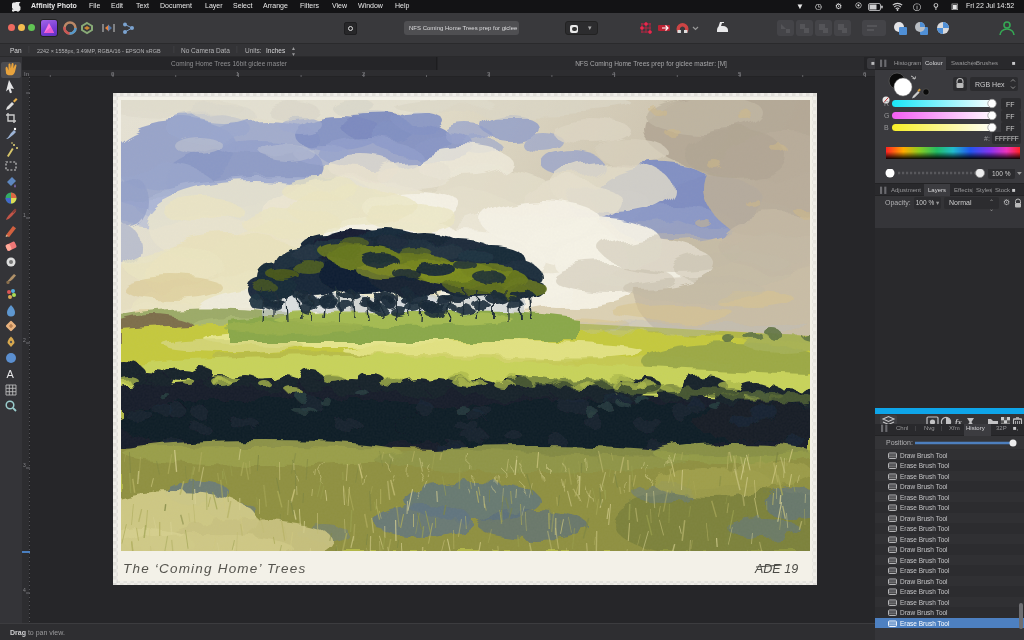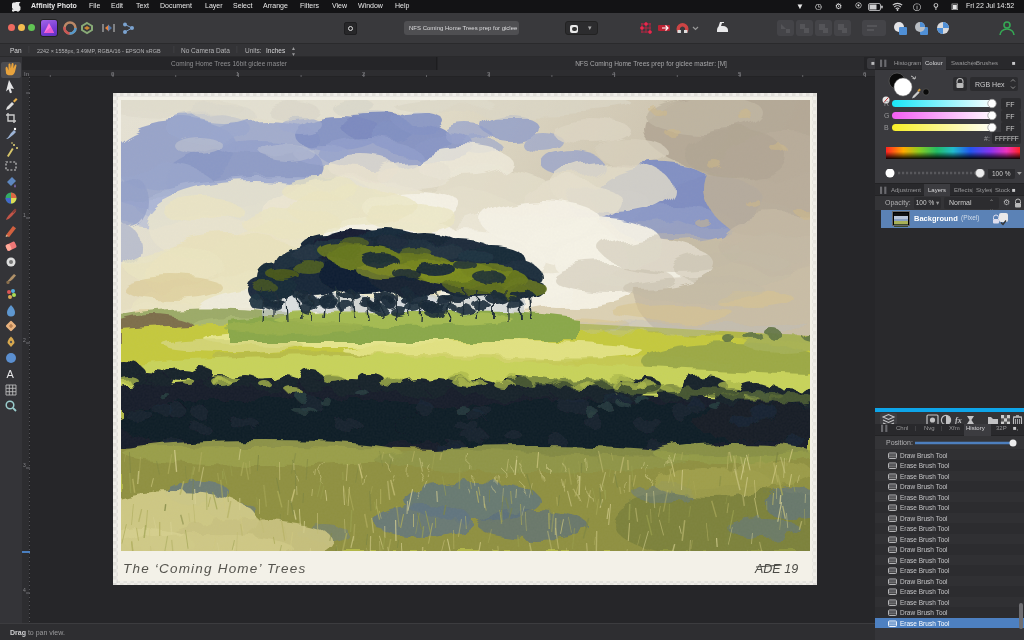--- a/index.html
+++ b/index.html
@@ -1308,46 +1308,24 @@
       <div class="abs" style="left:39px;top:1px;width:27px;height:12px;background:#2c2c2f;border-radius:2px;color:#ccc;font-size:6.5px;line-height:12px;text-align:center;">100 % <span style="color:#999;">▾</span></div>
       <div class="abs" style="left:69px;top:1px;width:55px;height:12px;background:#2c2c2f;border-radius:2px;color:#ccc;font-size:7px;line-height:12px;padding-left:5px;">Normal</div>
       <span class="abs" style="left:114px;top:2px;font-size:6px;color:#999;">⌃<br>⌄</span>
       <span class="abs" style="left:128px;top:2px;font-size:8px;color:#b8b8ba;">⚙</span>
       <svg class="abs" style="left:138px;top:2px;" width="10" height="10">
           <path d="M2.5,5 v-1.5 a2.5,2.5 0 0 1 5,0 v1.5" stroke="#bbb" stroke-width="1" fill="none"></path>
           <rect x="2" y="5" width="6" height="4.5" rx="1" fill="#bbb"></rect>
         </svg>
     </div>
 
-    <div class="abs" style="left:0;top:153px;width:149px;height:18px;background:#29292c;">
-      <div class="abs" style="left:6px;top:0;width:143px;height:18px;background:#5b82b6;"></div>
-      <div class="abs" style="left:18px;top:2px;width:16px;height:13px;background:#111;border:1px solid #000;outline:1px solid #666;">
-        <svg width="14" height="11">
-            <rect width="14" height="4" fill="#b8c4d8"></rect>
-            <rect y="3" width="14" height="3" fill="#8aa0c0"></rect>
-            <rect y="5" width="14" height="3" fill="#a8b058"></rect>
-            <rect y="8" width="14" height="3" fill="#3a4a30"></rect>
-          </svg>
-      </div>
-      <span class="abs" style="left:39px;top:4px;font-size:7.5px;font-weight:bold;color:#fff;">Background</span>
-      <span class="abs" style="left:86px;top:4px;font-size:6.5px;color:#d2ddea;">(Pixel)</span>
-      <svg class="abs" style="left:116px;top:4px;" width="10" height="11">
-          <path d="M2.5,5 v-1.5 a2.5,2.5 0 0 1 5,0 v1.5" stroke="#dde" stroke-width="1" fill="none"></path>
-          <rect x="2" y="5" width="6" height="4.5" rx="1" fill="#dde"></rect>
-        </svg>
-      <div class="abs" style="left:124px;top:3px;width:9px;height:9px;background:#e8e8ea;border-radius:2px;">
-        <svg width="9" height="9">
-            <path d="M2,4.5 l2,2 l3,-4" stroke="#333" stroke-width="1.3" fill="none"></path>
-          </svg>
-      </div>
-    </div>
 
     <div class="abs" style="left:0;top:171px;width:149px;height:180px;background:#29292c;"></div>
 
-    <div class="abs" style="left:0;top:351px;width:149px;height:16px;background:#343437;border-top:4px solid #0ea5e9;font-weight:bold;">
+    <div class="abs" style="left:0;top:351px;width:149px;height:16px;background:#343437;border-top:6px solid #0ea5e9;font-weight:bold;">
       <div class="abs" style="left:5px;top:1px;width:17px;height:14px;background:#3e3e42;border-radius:2px;"></div>
       <svg class="abs" style="left:0;top:0;" width="149" height="16">
         <g stroke="#c8c8ca" stroke-width="1" fill="none">
           <path d="M8,5 l5.5,-2.5 l5.5,2.5 l-5.5,2.5 Z M8,8 l5.5,2.5 l5.5,-2.5 M8,11 l5.5,2.5 l5.5,-2.5" stroke-width="1.1"></path>
         </g>
         <g fill="#c2c2c4">
           <rect x="52" y="3" width="11" height="10" rx="1" fill="none" stroke="#c2c2c4" stroke-width="1.2"></rect>
             <circle cx="57.5" cy="8" r="2.6"></circle>
           <circle cx="71" cy="8" r="4.6" fill="none" stroke="#c2c2c4" stroke-width="1.2"></circle>
             <path d="M71,3.4 a4.6,4.6 0 0 1 0,9.2 Z"></path>

